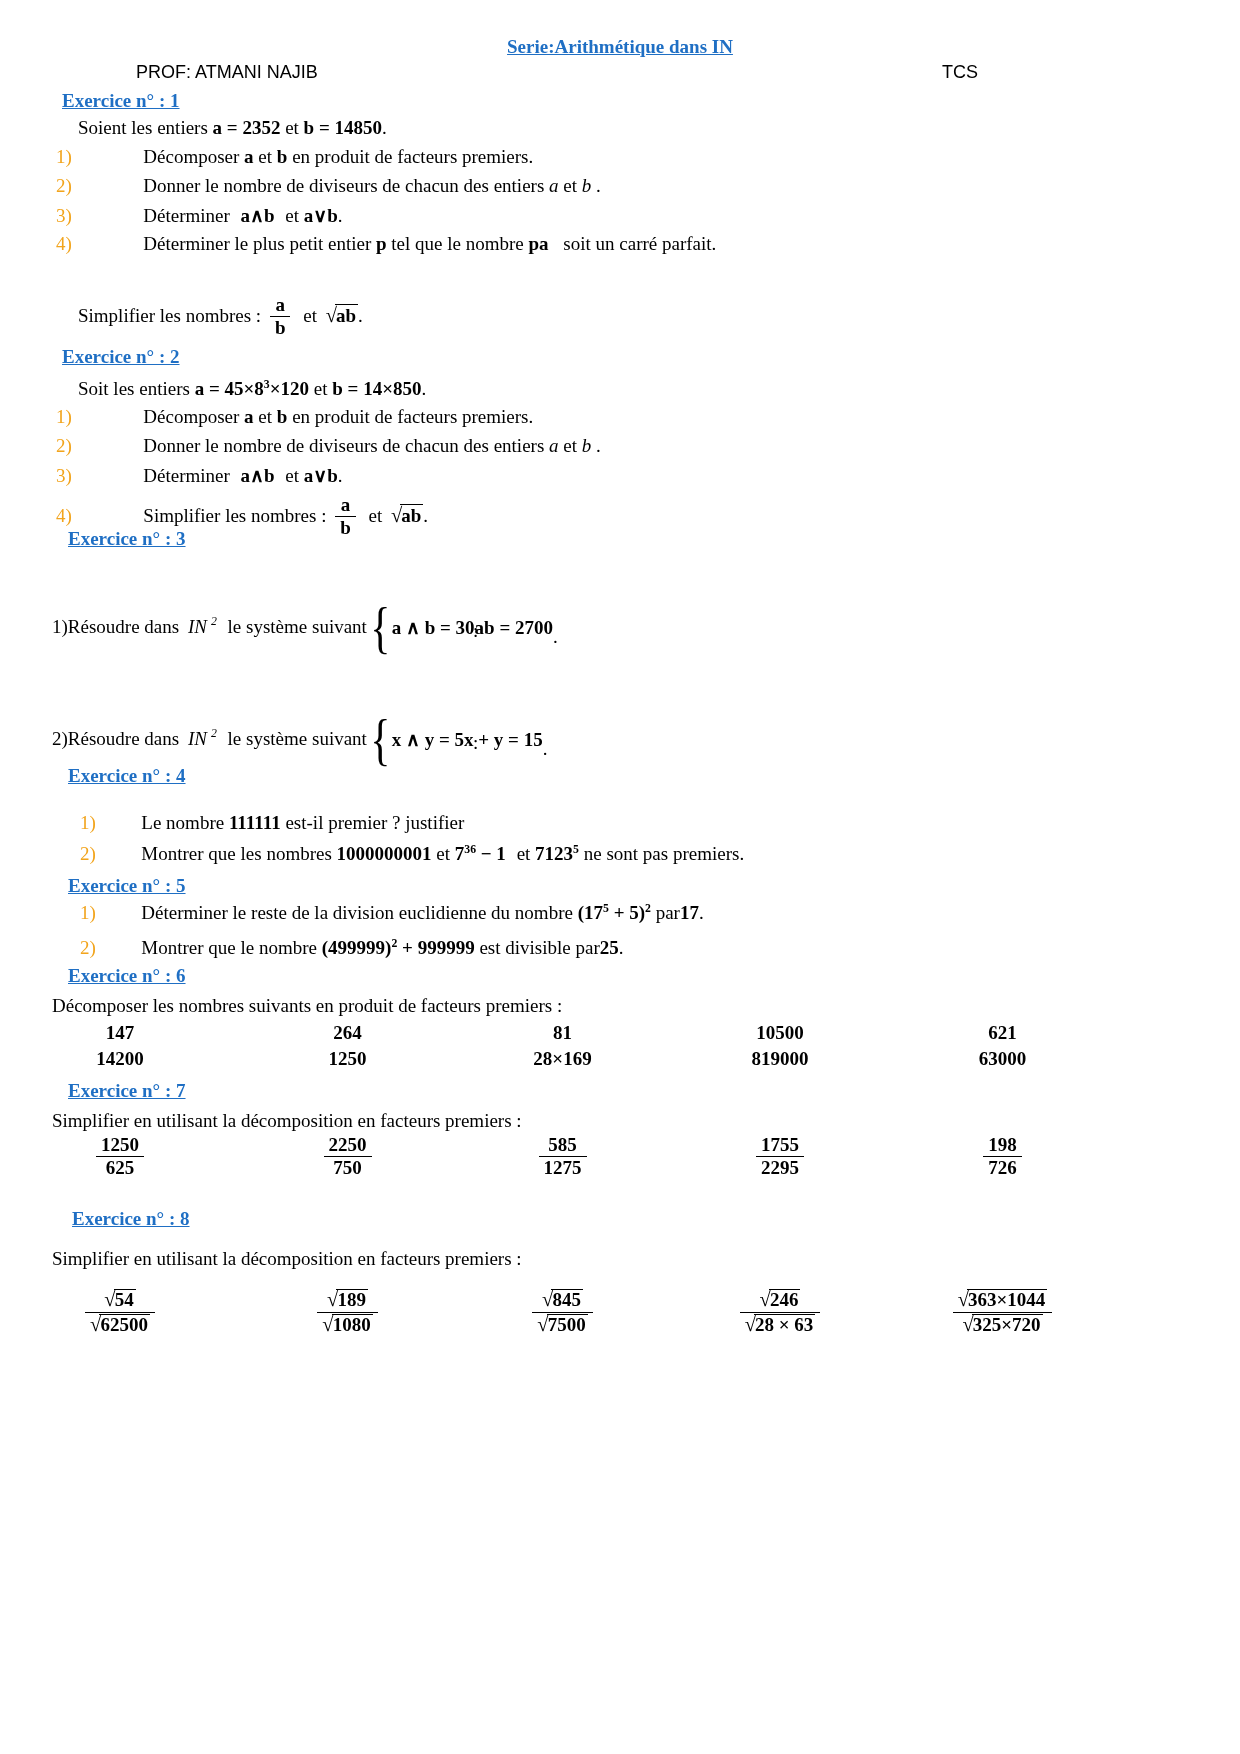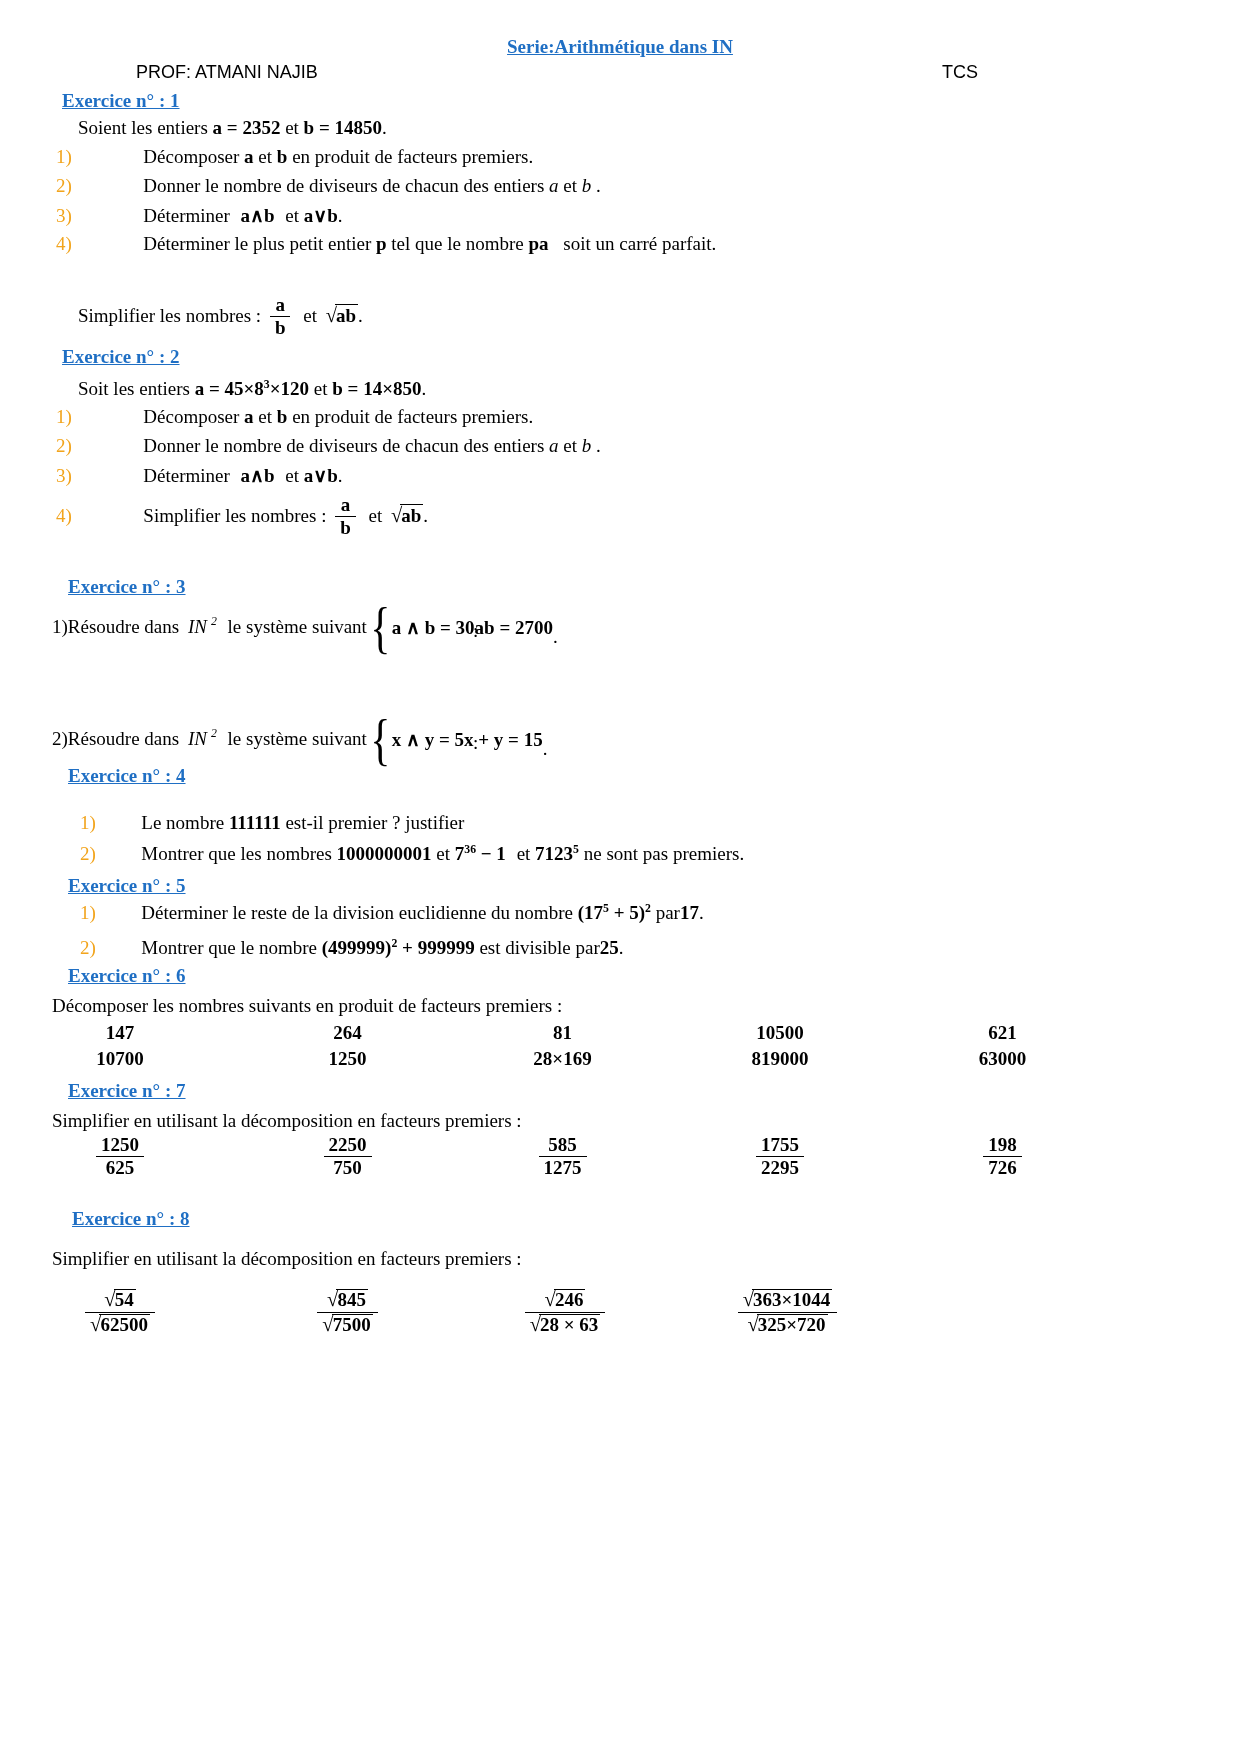--- a/index.html
+++ b/index.html
@@ -177,21 +177,21 @@
     <span>Simplifier les nombres  :</span>
     <span class="frac">
       <span class="top b">a</span>
       <span class="bar"></span>
       <span class="bot b">b</span>
     </span>
     <span style="margin:0 4px">et</span>
     <span class="sqrt"><span class="rad">√</span><span class="arg b">ab</span></span><span>.</span>
   </div>
 
-  <div class="row" style="top:576px; left:68px;">
+  <div class="row" style="top:528px; left:68px;">
     <span class="ex-head">Exercice n° : 3</span>
   </div>
 
   <div class="row" style="top:608px; left:52px;">
     <span>1)Résoudre dans</span>
     <span class="it" style="margin:0 4px">IN</span><sup class="it">2</sup>
     <span style="margin-left:6px">le système suivant</span><span class="sys">
         <span class="brace">{</span>
         <span class="eqs">
           <span>a ∧ b = 30</span>
@@ -265,21 +265,21 @@
 
   <div class="cols" style="top:1022px;">
     <div style="width:240px">147</div>
     <div style="width:215px">264</div>
     <div style="width:215px">81</div>
     <div style="width:220px">10500</div>
     <div style="width:225px">621</div>
   </div>
 
   <div class="cols" style="top:1048px;">
-    <div style="width:240px">10700</div>
+    <div style="width:240px">14200</div>
     <div style="width:215px">1250</div>
     <div style="width:215px">28×169</div>
     <div style="width:220px">819000</div>
     <div style="width:225px">63000</div>
   </div>
 
   <div class="row" style="top:1080px; left:68px;">
     <span class="ex-head">Exercice n° : 7</span>
   </div>
   <div class="row" style="top:1110px; left:52px;">Simplifier en utilisant la décomposition en facteurs premiers :</div>
@@ -330,20 +330,27 @@
   <div class="cols" style="top:1290px;">
     <div style="width:240px">
       <span class="frac">
         <span class="top"><span class="sqrt"><span class="rad">√</span><span class="arg">54</span></span></span>
         <span class="bar"></span>
         <span class="bot"><span class="sqrt"><span class="rad">√</span><span class="arg">62500</span></span></span>
       </span>
     </div>
     <div style="width:215px">
       <span class="frac">
+        <span class="top"><span class="sqrt"><span class="rad">√</span><span class="arg">189</span></span></span>
+        <span class="bar"></span>
+        <span class="bot"><span class="sqrt"><span class="rad">√</span><span class="arg">1080</span></span></span>
+      </span>
+    </div>
+    <div style="width:215px">
+      <span class="frac">
         <span class="top"><span class="sqrt"><span class="rad">√</span><span class="arg">845</span></span></span>
         <span class="bar"></span>
         <span class="bot"><span class="sqrt"><span class="rad">√</span><span class="arg">7500</span></span></span>
       </span>
     </div>
     <div style="width:220px">
       <span class="frac">
         <span class="top"><span class="sqrt"><span class="rad">√</span><span class="arg">246</span></span></span>
         <span class="bar"></span>
         <span class="bot"><span class="sqrt"><span class="rad">√</span><span class="arg">28 × 63</span></span></span>

